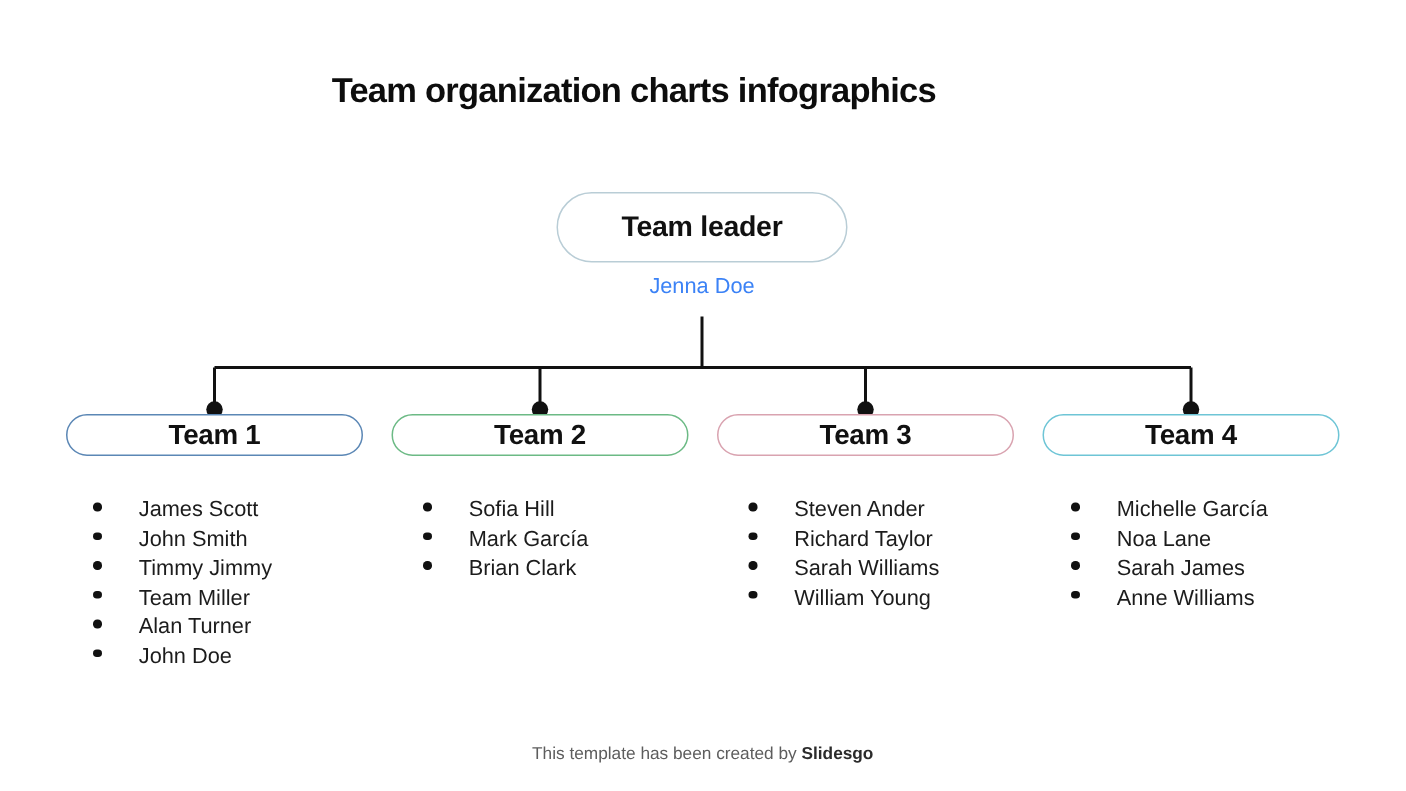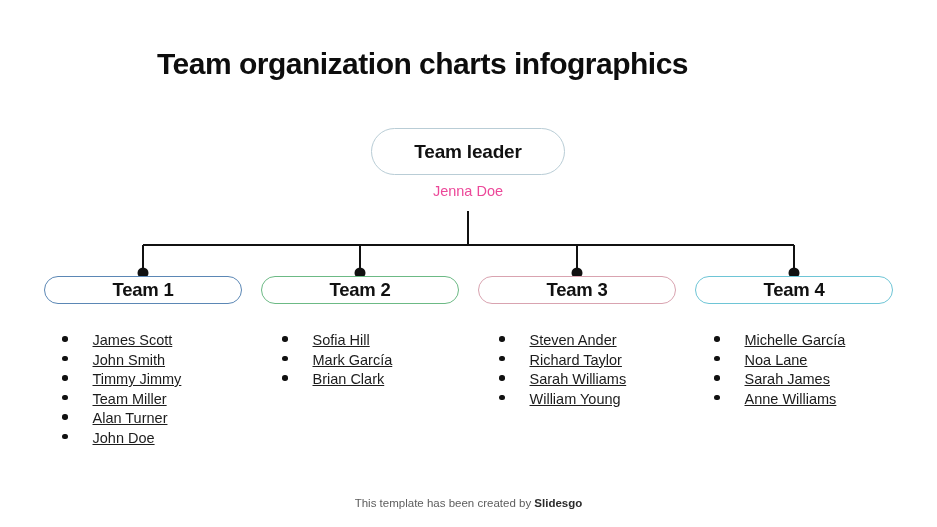--- a/index.html
+++ b/index.html
@@ -16,21 +16,21 @@
     color: #1a1a1a;
   }
 
   
   .title {
     position: absolute;
     top: 47px;
     left: 0;
     width: 845px;
     text-align: center;
-    font-size: 30px;
+    font-size: 23px;
     font-weight: bold;
     letter-spacing: -0.5px;
     color: #0d0d0d;
     white-space: nowrap;
   }
 
   
   .leader-pill {
     position: absolute;
     left: 371px;
@@ -51,21 +51,21 @@
     color: #111111;
     letter-spacing: -0.2px;
   }
   .leader-name {
     position: absolute;
     left: 371px;
     top: 183px;
     width: 194px;
     text-align: center;
     font-size: 14.5px;
-    color: #ec4899;
+    color: #3b82f6;
   }
 
   
   .connectors {
     position: absolute;
     left: 0;
     top: 0;
     width: 937px;
     height: 527px;
     pointer-events: none;
@@ -112,21 +112,20 @@
   .members-col-2 { left: 499px; }
   .members-col-3 { left: 714px; }
 
   .members li {
     display: flex;
     align-items: baseline;
     font-size: 14.5px;
     line-height: 19.5px;
     color: #1c1c1c;
     white-space: nowrap;
-    text-decoration: underline;
   }
   .members li .dot {
     flex: 0 0 auto;
     width: 5.5px;
     height: 5.5px;
     border-radius: 50%;
     background: #111111;
     position: relative;
     top: -3.5px;
     margin-right: 25px;

